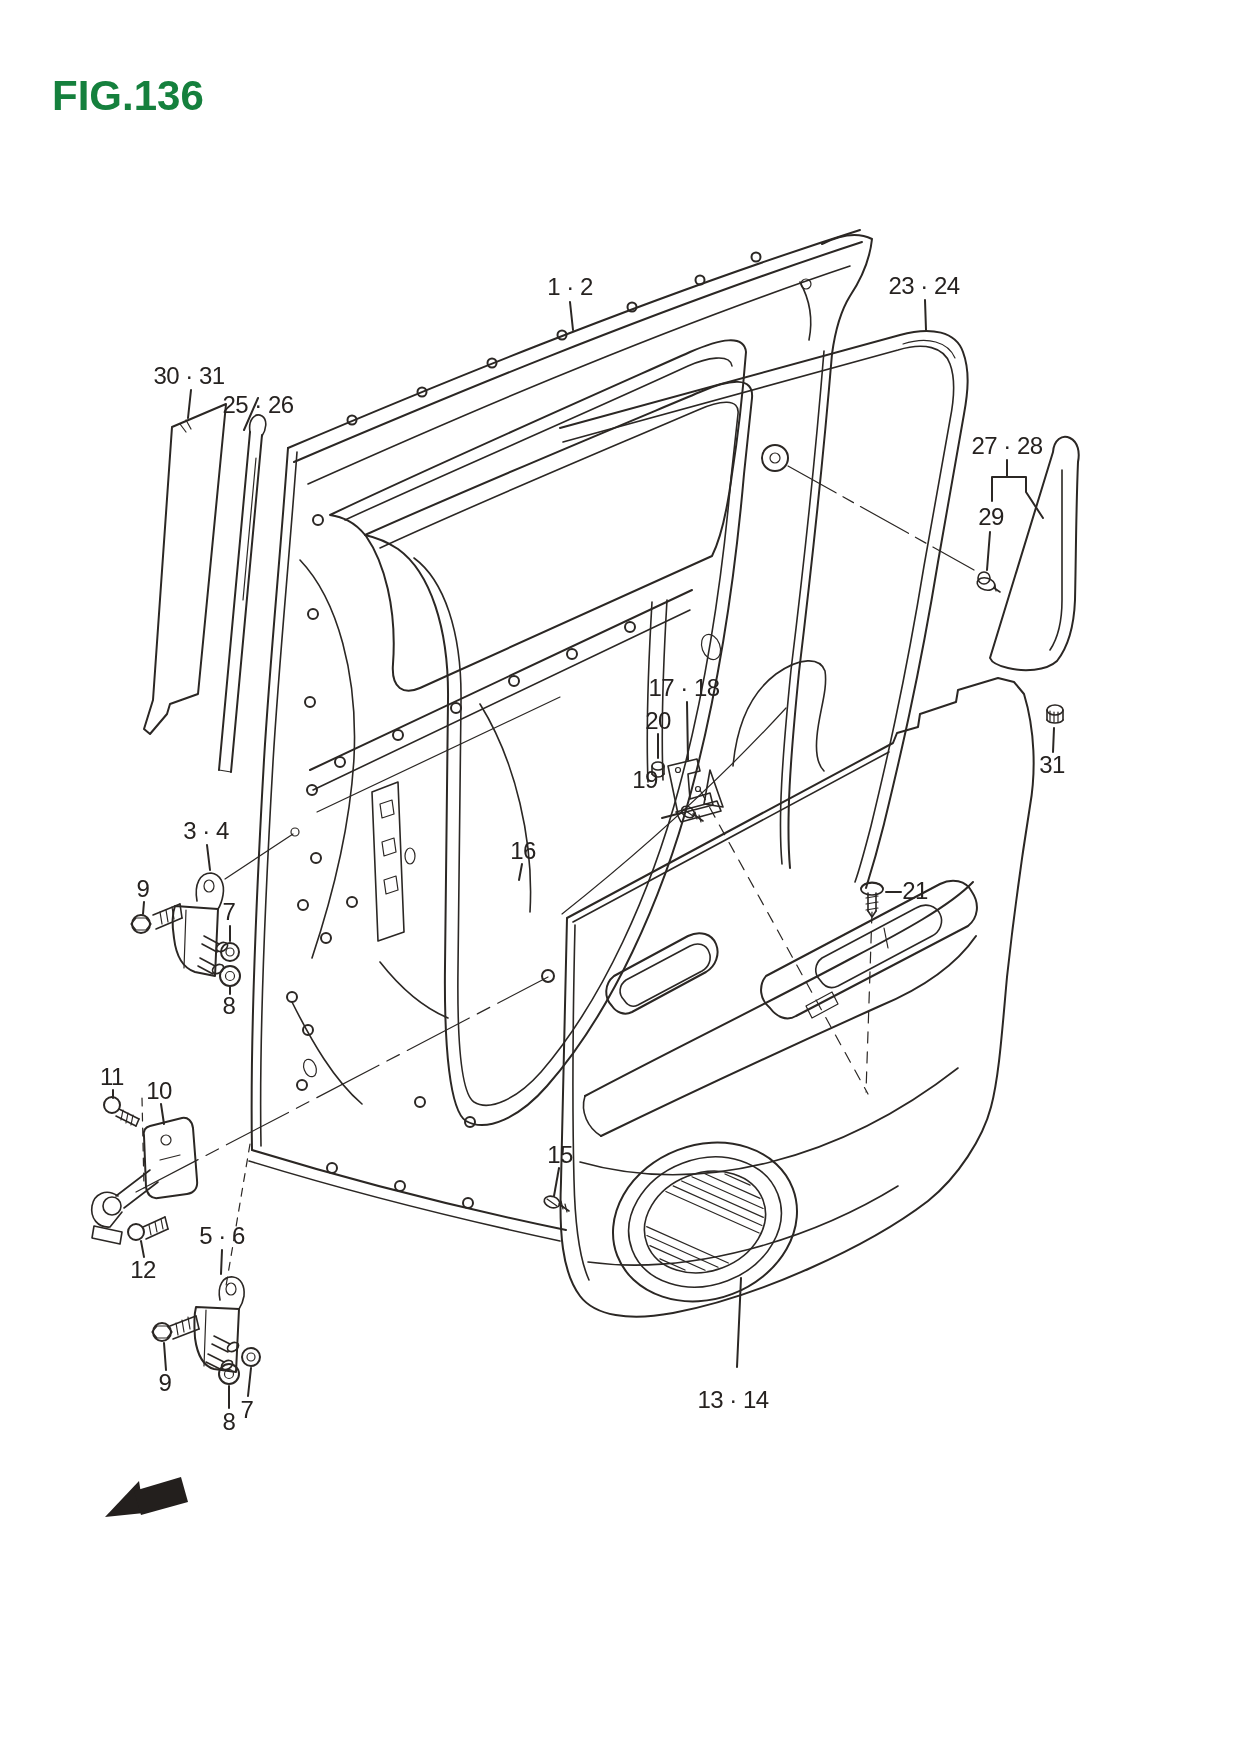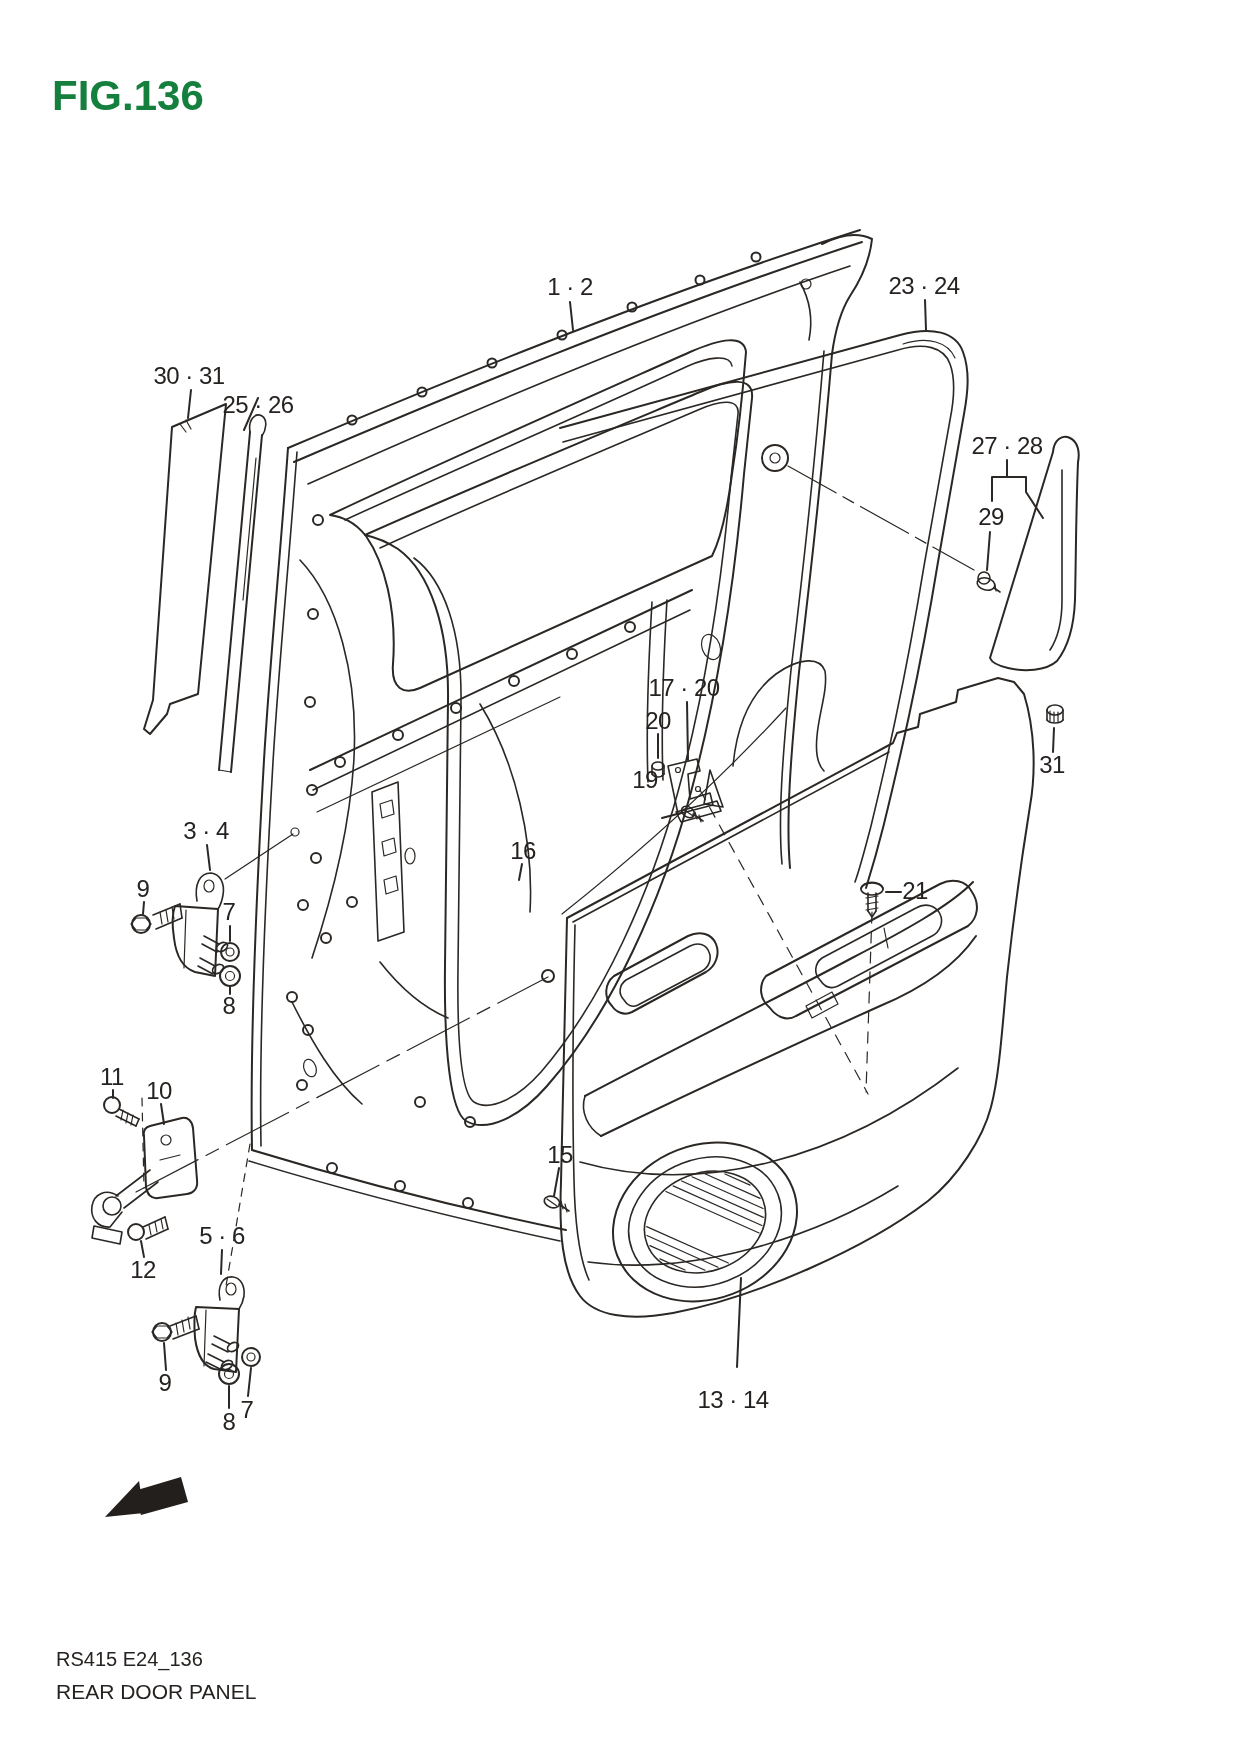--- a/index.html
+++ b/index.html
@@ -350,37 +350,33 @@
   </svg>
 
   <div>
       <span class="part-label" style="left: 570px; top: 287px;">1 · 2</span>
       <span class="part-label" style="left: 924px; top: 286px;">23 · 24</span>
       <span class="part-label" style="left: 189px; top: 376px;">30 · 31</span>
       <span class="part-label" style="left: 258px; top: 384px; margin-top: 21px;">25 · 26</span>
       <span class="part-label" style="left: 1007px; top: 446px;">27 · 28</span>
       <span class="part-label" style="left: 991px; top: 517px;">29</span>
       <span class="part-label" style="left: 1052px; top: 765px;">31</span>
-      <span class="part-label" style="left: 684px; top: 688px;">17 · 20</span>
+      <span class="part-label" style="left: 684px; top: 688px;">17 · 18</span>
       <span class="part-label" style="left: 658px; top: 721px;">20</span>
       <span class="part-label" style="left: 645px; top: 772px; margin-top: 8px;">19</span>
       <span class="part-label" style="left: 523px; top: 851px;">16</span>
       <span class="part-label" style="left: 206px; top: 831px;">3 · 4</span>
       <span class="part-label" style="left: 143px; top: 889px;">9</span>
       <span class="part-label" style="left: 229px; top: 912px;">7</span>
       <span class="part-label" style="left: 229px; top: 1006px;">8</span>
       <span class="part-label" style="left: 112px; top: 1077px;">11</span>
       <span class="part-label" style="left: 159px; top: 1091px;">10</span>
       <span class="part-label" style="left: 143px; top: 1270px;">12</span>
       <span class="part-label" style="left: 222px; top: 1236px;">5 · 6</span>
       <span class="part-label" style="left: 165px; top: 1383px;">9</span>
       <span class="part-label" style="left: 229px; top: 1422px;">8</span>
       <span class="part-label" style="left: 247px; top: 1410px;">7</span>
       <span class="part-label" style="left: 915px; top: 891px;">21</span>
       <span class="part-label" style="left: 560px; top: 1155px;">15</span>
       <span class="part-label" style="left: 733px; top: 1381px; margin-top: 19px;">13 · 14</span>
     </div>
 
-  <div class="footer">
-    <div class="code">RS415 E24_136</div>
-    <div class="caption">REAR DOOR PANEL</div>
-  </div>
 </div>
 
 </body></html>

